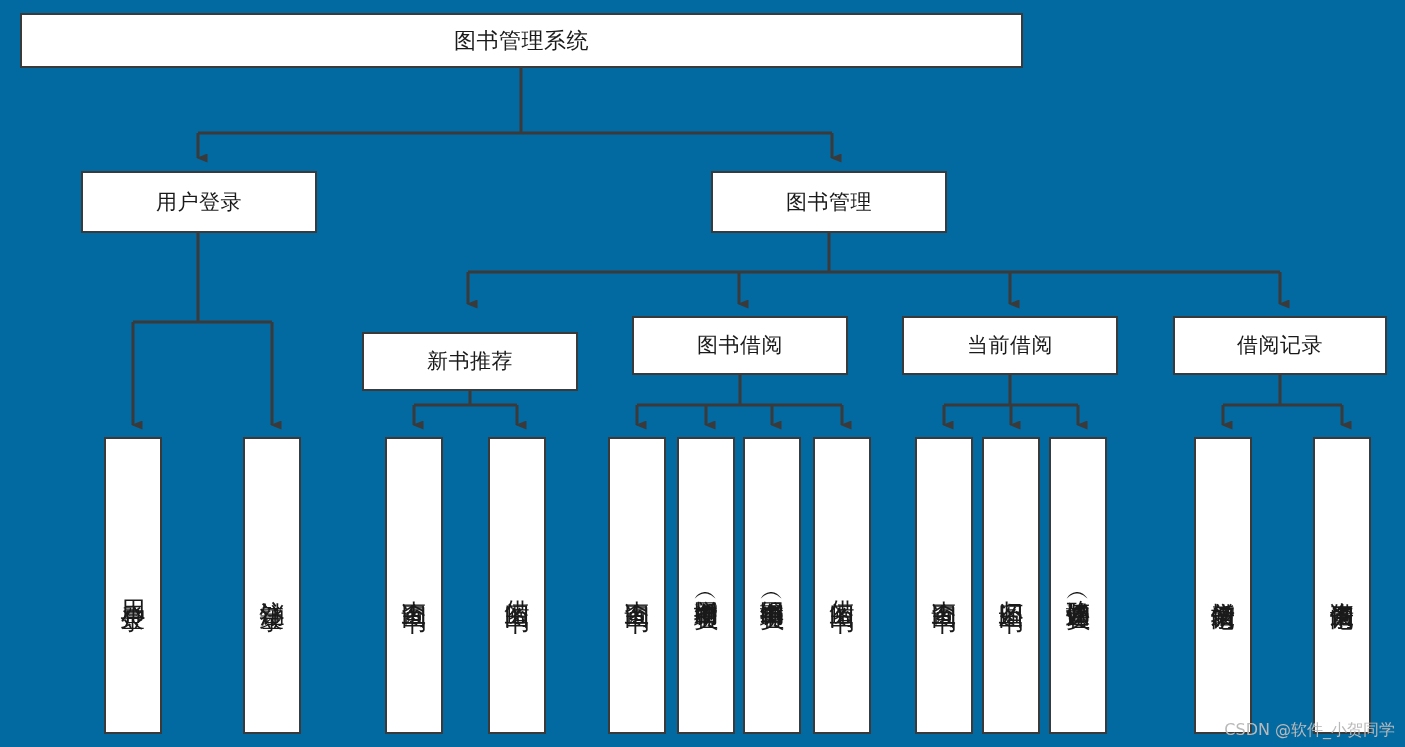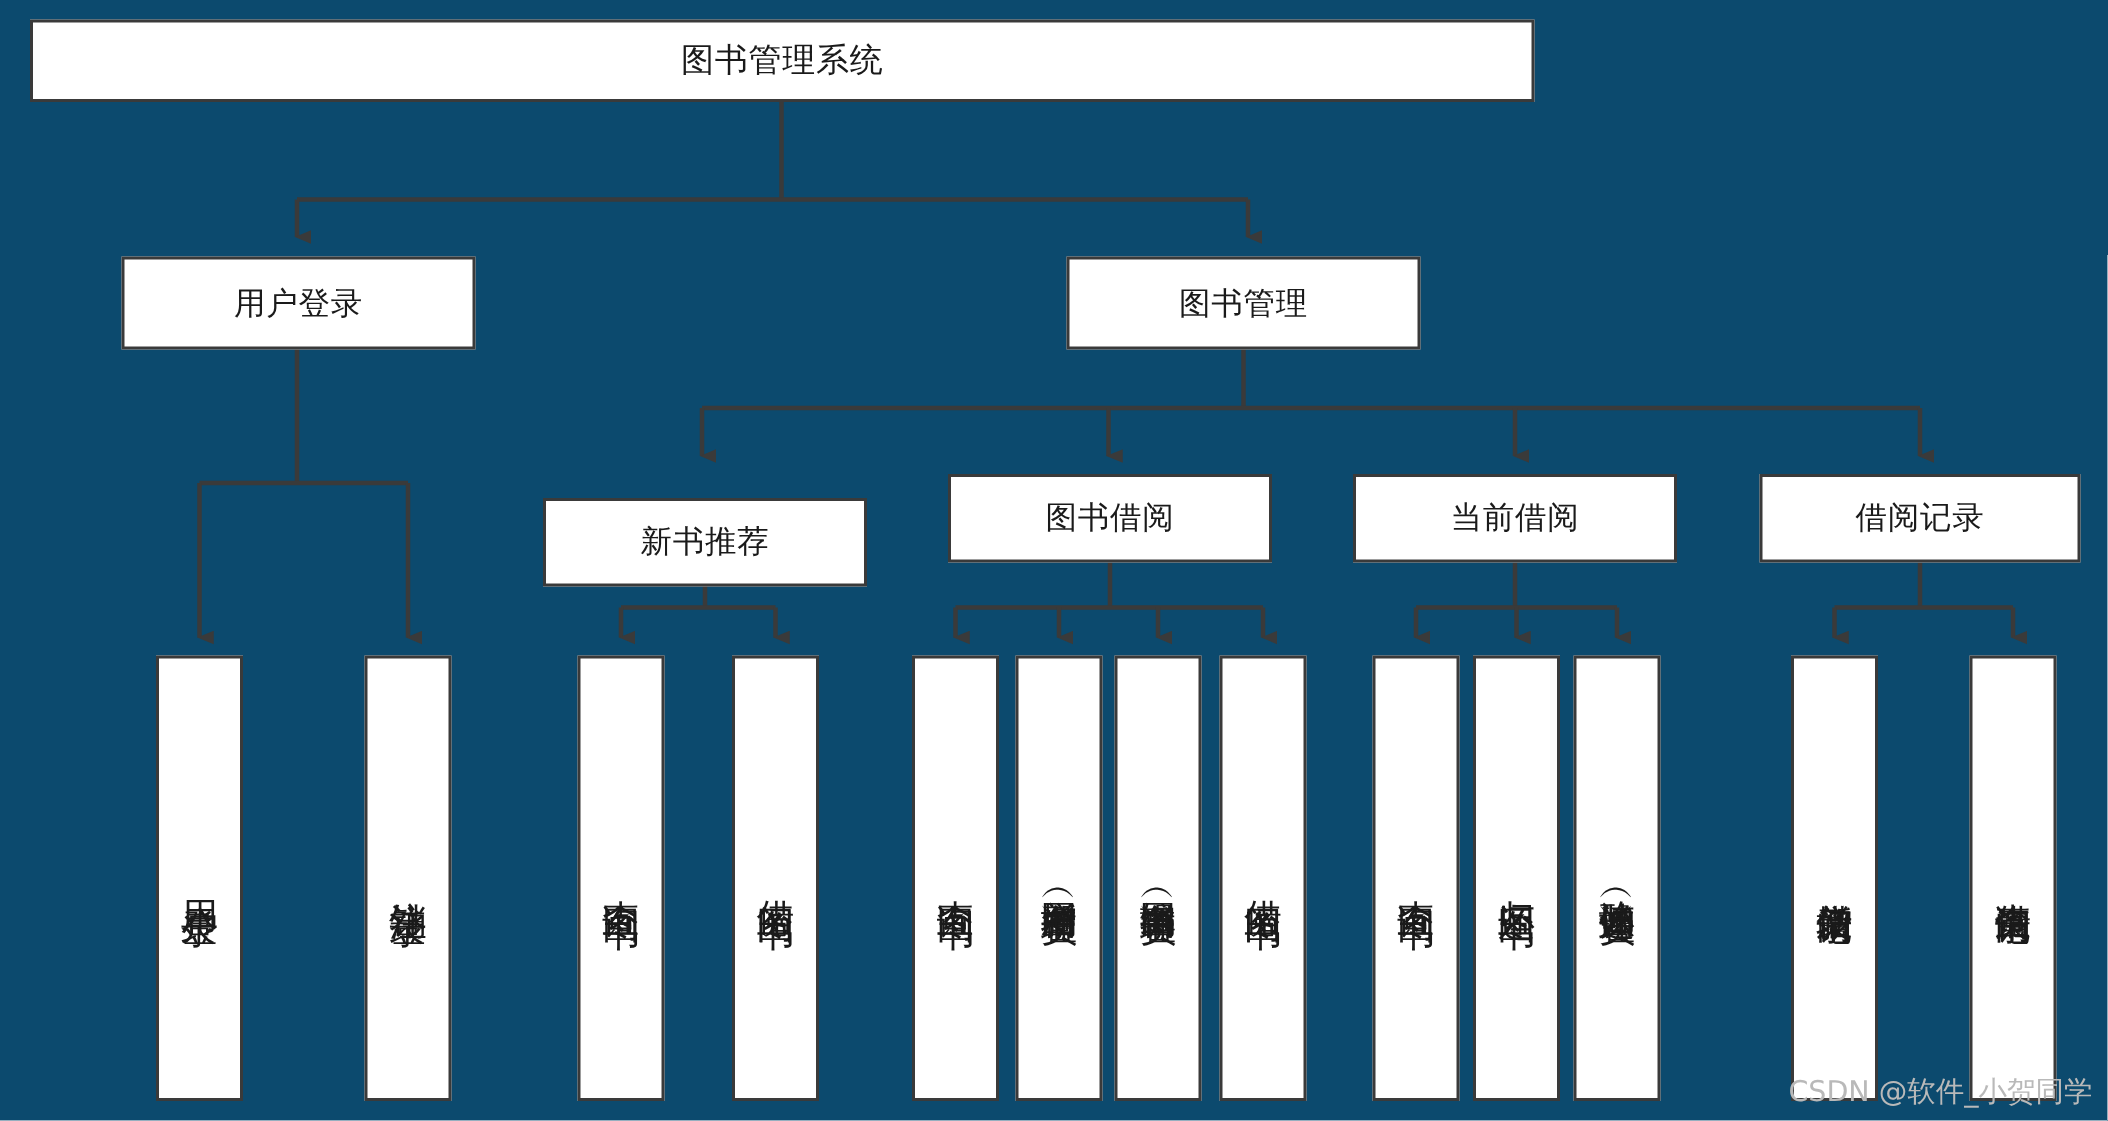--- a/index.html
+++ b/index.html
@@ -7,21 +7,21 @@
     padding: 0;
     background: #ffffff;
   }
   body {
     font-family: "DejaVu Sans", "Liberation Sans", sans-serif;
   }
   #canvas {
     position: relative;
     width: 1405px;
     height: 747px;
-    background: #0c4a6e;
+    background: #0369a1;
     overflow: hidden;
   }
   #wires {
     position: absolute;
     left: 0;
     top: 0;
     width: 1405px;
     height: 747px;
     pointer-events: none;
   }
@@ -64,21 +64,21 @@
     white-space: nowrap;
   }
   .node.vert.tight .lbl {
     font-size: 24px;
     letter-spacing: 1px;
   }
   #watermark {
     position: absolute;
     right: 10px;
     bottom: 6px;
-    font-size: 19px;
+    font-size: 16px;
     color: #b9b9b9;
     z-index: 5;
     white-space: nowrap;
     font-family: "DejaVu Sans", "Liberation Sans", sans-serif;
   }
 </style>
 </head>
 <body>
 
 <div id="canvas">

